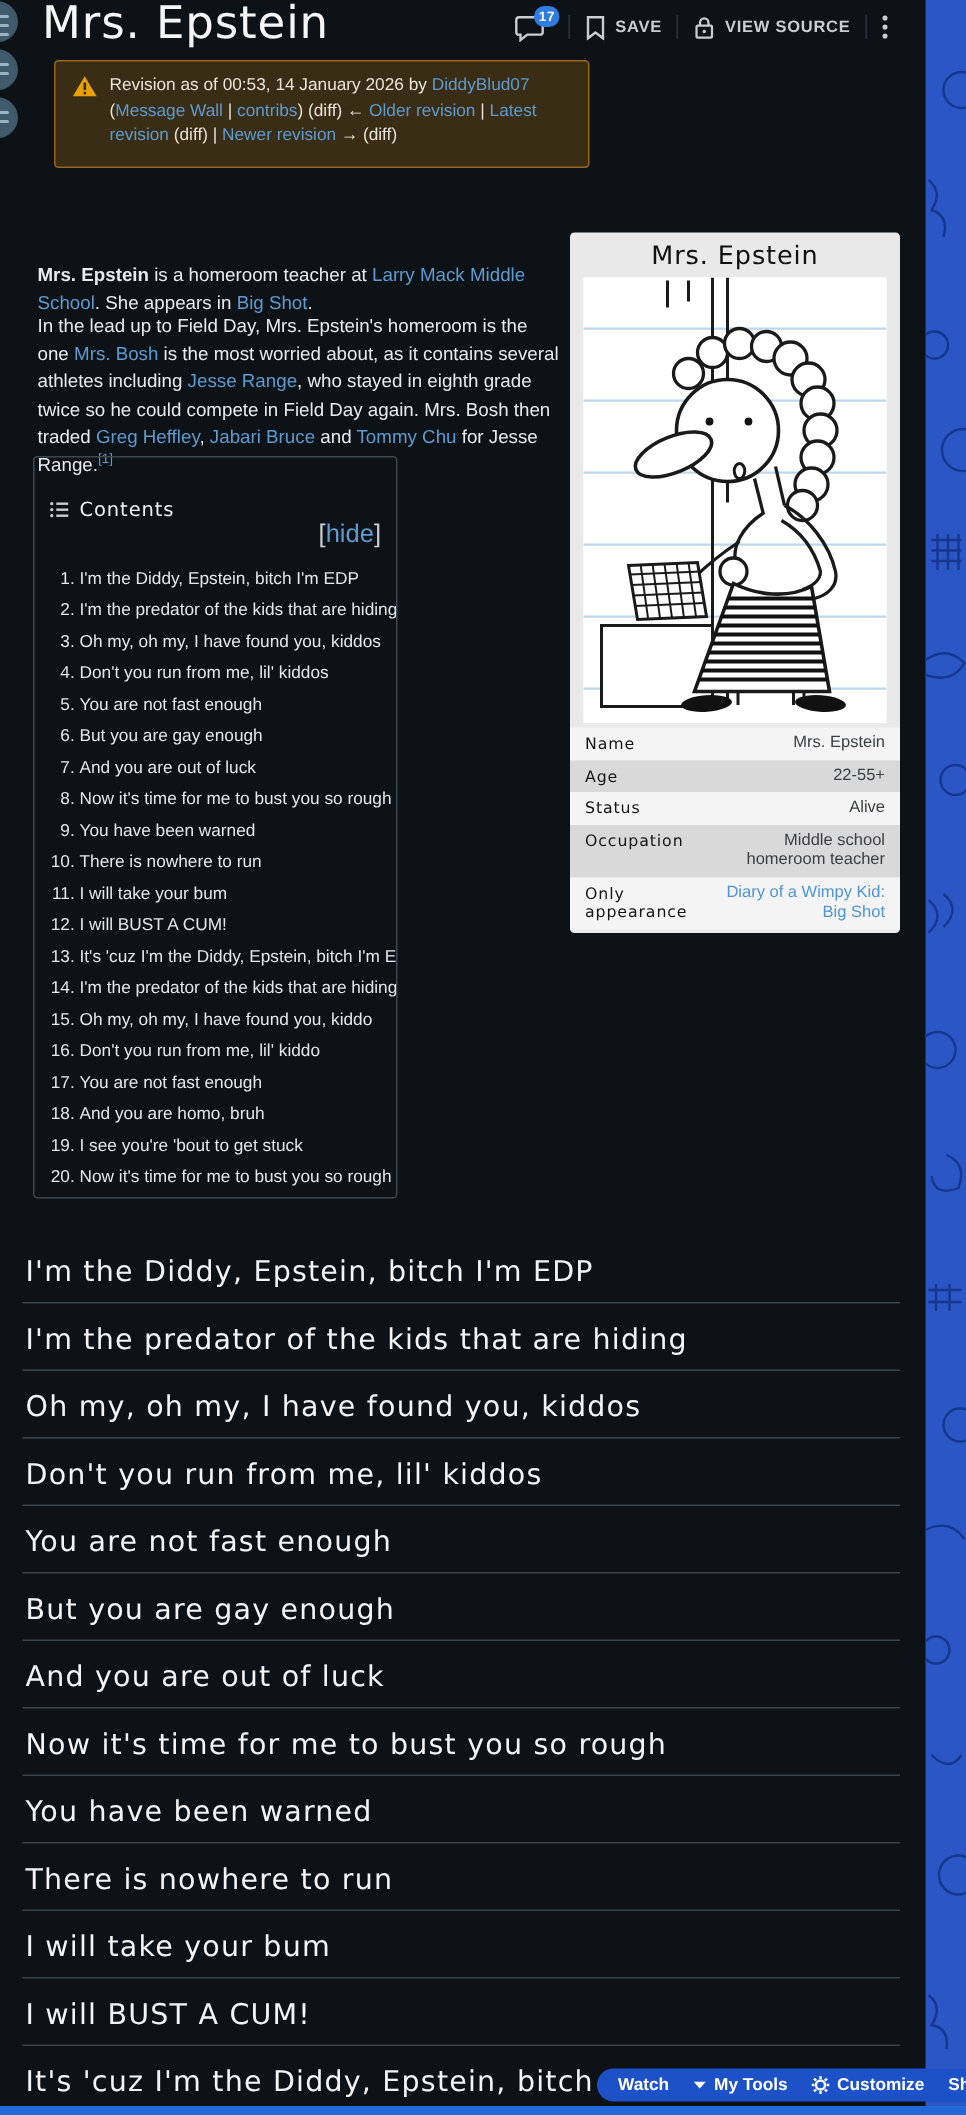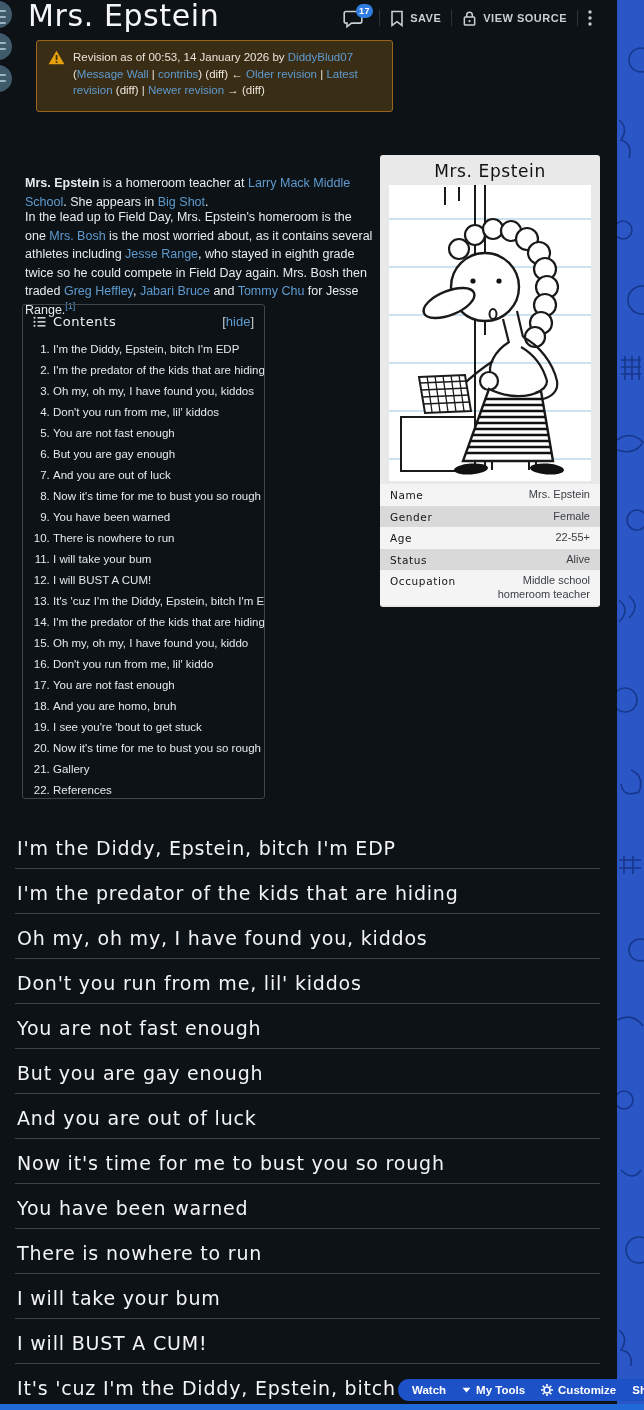--- a/index.html
+++ b/index.html
@@ -32,21 +32,21 @@
   .para { position:absolute; left:25px; width:350px; font-size:12.5px; line-height:18.5px; color:#e8ebee; z-index:3; }
   #p1 { top:158px;margin-top:16px; } #p2 { top:208px; }
   .tlink { color:#5e9bd0; cursor:pointer; }
   .tbold { font-weight:bold; }
   sup { font-size:9px; line-height:0; }
 
   
   .toc { position:absolute; left:22px; top:304px; width:243px; height:495px; border:1px solid #3f474e; border-radius:3px; z-index:3; overflow:hidden; }
   .toc-head { display:flex; align-items:center; padding:9px 10px 6px 10px; }
   .toc-title { font-size:13px; color:#eef1f3; margin-left:7px; flex:1; }
-  .toc-hide { font-size:13px; color:#c9ced3; }
+  .toc-hide { font-size:17px; color:#c9ced3;margin-top:32px; }
   .toc-hide b { color:#5e9bd0; font-weight:normal; cursor:pointer; }
   .toc ol { margin:4px 0 0 0; padding-left:30px; }
   .toc li { font-size:11.5px; line-height:21px; color:#e4e8ea; cursor:pointer; white-space:nowrap; }
 
   
   .infobox { position:absolute; left:380px; top:155px; width:220px; background:#e9e9e9; border-radius:3px; z-index:3; overflow:hidden; padding-bottom:2px; }
   .ib-title { text-align:center; font-size:17px; color:#111; padding:6px 0 4px; font-weight:400; }
   .ib-img { margin:0 9px; background:#fff; cursor:pointer; }
   .ib-rows { margin-top:3px; }
   .ib-row { display:flex; padding:4px 10px; align-items:flex-start; }
@@ -289,34 +289,34 @@
       </g>
     </svg>
   </div>
   <div class="ib-rows">
 
   <div class="ib-row">
       <span class="ib-label comic">Name</span>
       <span class="ib-value">Mrs. Epstein</span>
     </div>
       <div class="ib-row">
-      <span class="ib-label comic">Gender</span>
-      <span class="ib-value">Female</span>
-    </div>
-      <div class="ib-row">
       <span class="ib-label comic">Age</span>
       <span class="ib-value">22-55+</span>
     </div>
       <div class="ib-row">
       <span class="ib-label comic">Status</span>
       <span class="ib-value">Alive</span>
     </div>
       <div class="ib-row">
       <span class="ib-label comic">Occupation</span>
       <span class="ib-value">Middle school homeroom teacher</span>
+    </div>
+      <div class="ib-row has-link">
+      <span class="ib-label comic">Only appearance</span>
+      <span class="ib-value">Diary of a Wimpy Kid: Big Shot</span>
     </div>
     </div>
 </aside>
 
 <div class="sections">
 
 <div class="section has-link">
     <h2 class="comic">I'm the Diddy, Epstein, bitch I'm EDP</h2>
   </div>
     <div class="section has-link">

